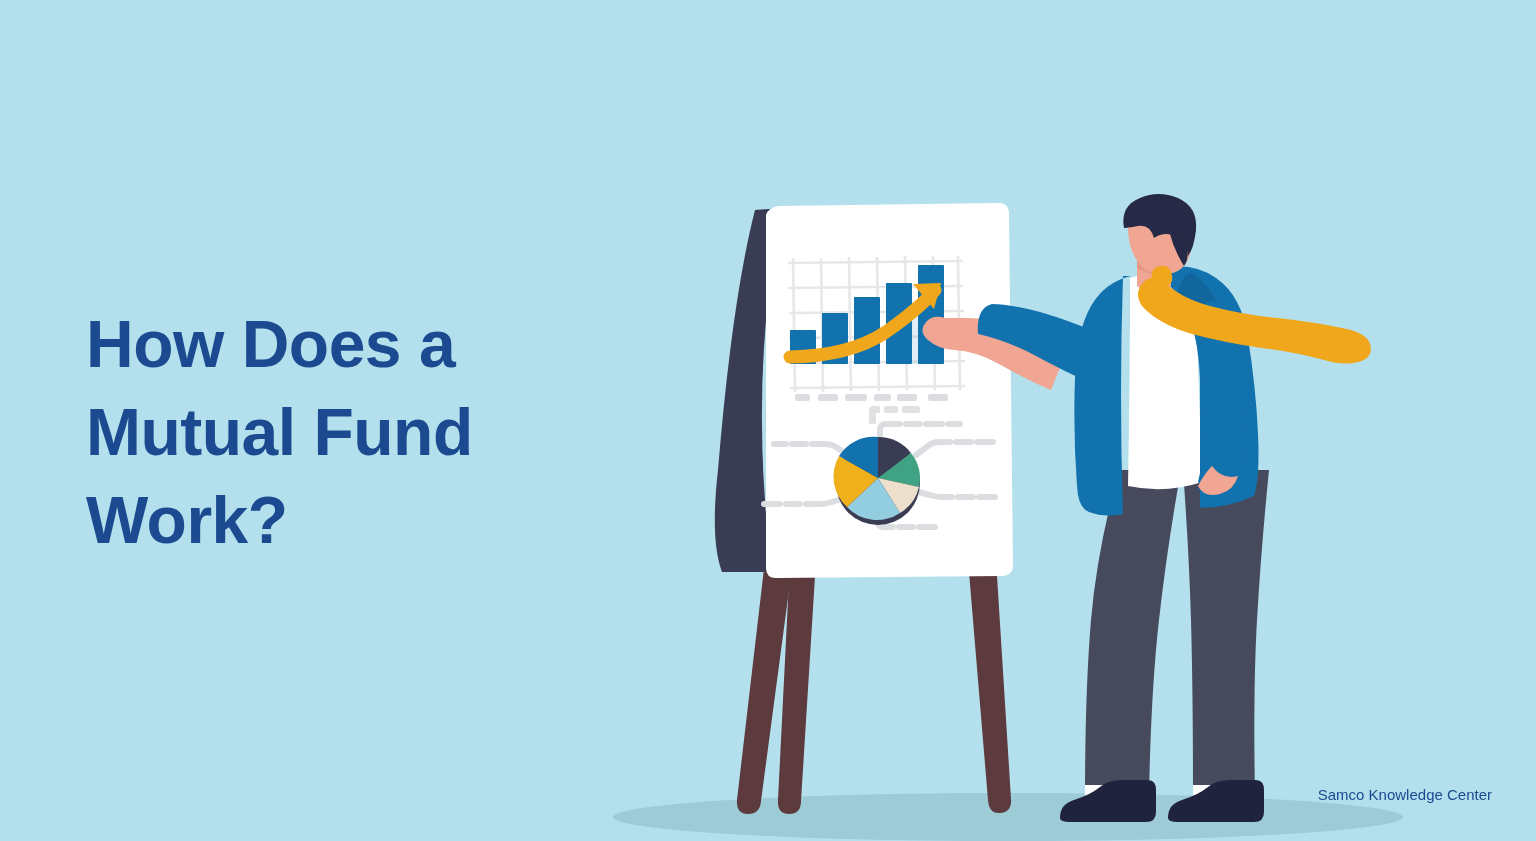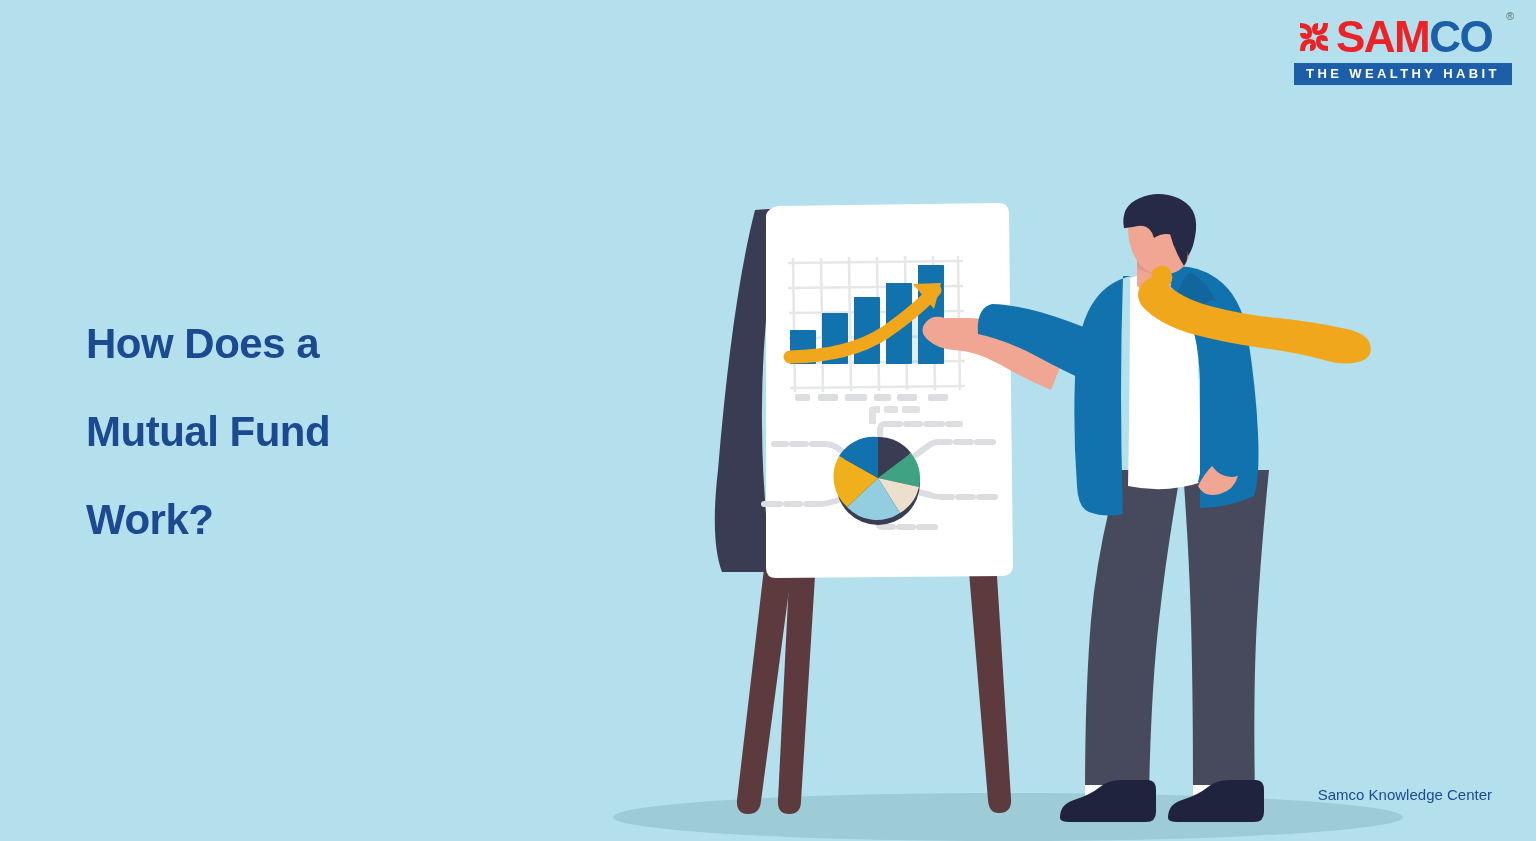--- a/index.html
+++ b/index.html
@@ -34,21 +34,21 @@
     border-radius: 50%;
   }
 
   
   .headline {
     position: absolute;
     left: 86px;
     top: 300px;
     width: 560px;
     color: #1b4a91;
-    font-size: 42px;
+    font-size: 66px;
     line-height: 88px;
     font-weight: bold;
     letter-spacing: -0.5px;
     white-space: pre-line;
   }
 
   
   .logo-wrap {
     position: absolute;
     right: 24px;
@@ -261,32 +261,16 @@
         <path d="M1162 280 q18 18 48 26 q34 9 68 12 q36 4 64 10 q24 4 28 16 q4 14 -12 18 q-14 4 -34 -2 q-30 -8 -62 -12 q-36 -5 -70 -14 q-34 -10 -50 -28 q-8 -12 0 -22 q8 -10 20 -4 Z" fill="#f0a71c"></path>
       </g>
 
     </svg>
   </div>
 
   <div class="headline">How Does a
 Mutual Fund
 Work?</div>
 
-  <div class="logo-wrap">
-    <div class="logo-row">
-      <span class="logo-mark">
-        <svg width="40" height="40" viewBox="0 0 40 40" xmlns="http://www.w3.org/2000/svg">
-          <path d="M6 6 Q18 6 18 16 Q18 22 12 22 Q6 22 6 16 L12 16 Q12 18 13 17 Q14 16 13 14 Q11 11 6 11 Z
-                   M34 6 Q34 18 24 18 Q18 18 18 12 Q18 6 24 6 L24 12 Q22 12 23 13 Q24 14 26 13 Q29 11 29 6 Z
-                   M34 34 Q22 34 22 24 Q22 18 28 18 Q34 18 34 24 L28 24 Q28 22 27 23 Q26 24 27 26 Q29 29 34 29 Z
-                   M6 34 Q6 22 16 22 Q22 22 22 28 Q22 34 16 34 L16 28 Q18 28 17 27 Q16 26 14 27 Q11 29 11 34 Z" fill="#ec2227"></path>
-        </svg>
-      </span>
-      <span class="logo-sam">SAM</span>
-      <span class="logo-co">CO</span>
-      <span class="logo-reg">®</span>
-    </div>
-    <div class="logo-tagline">THE WEALTHY HABIT</div>
-  </div>
 
   <div class="credit">Samco Knowledge Center</div>
 
 </div>
 
 </body></html>

